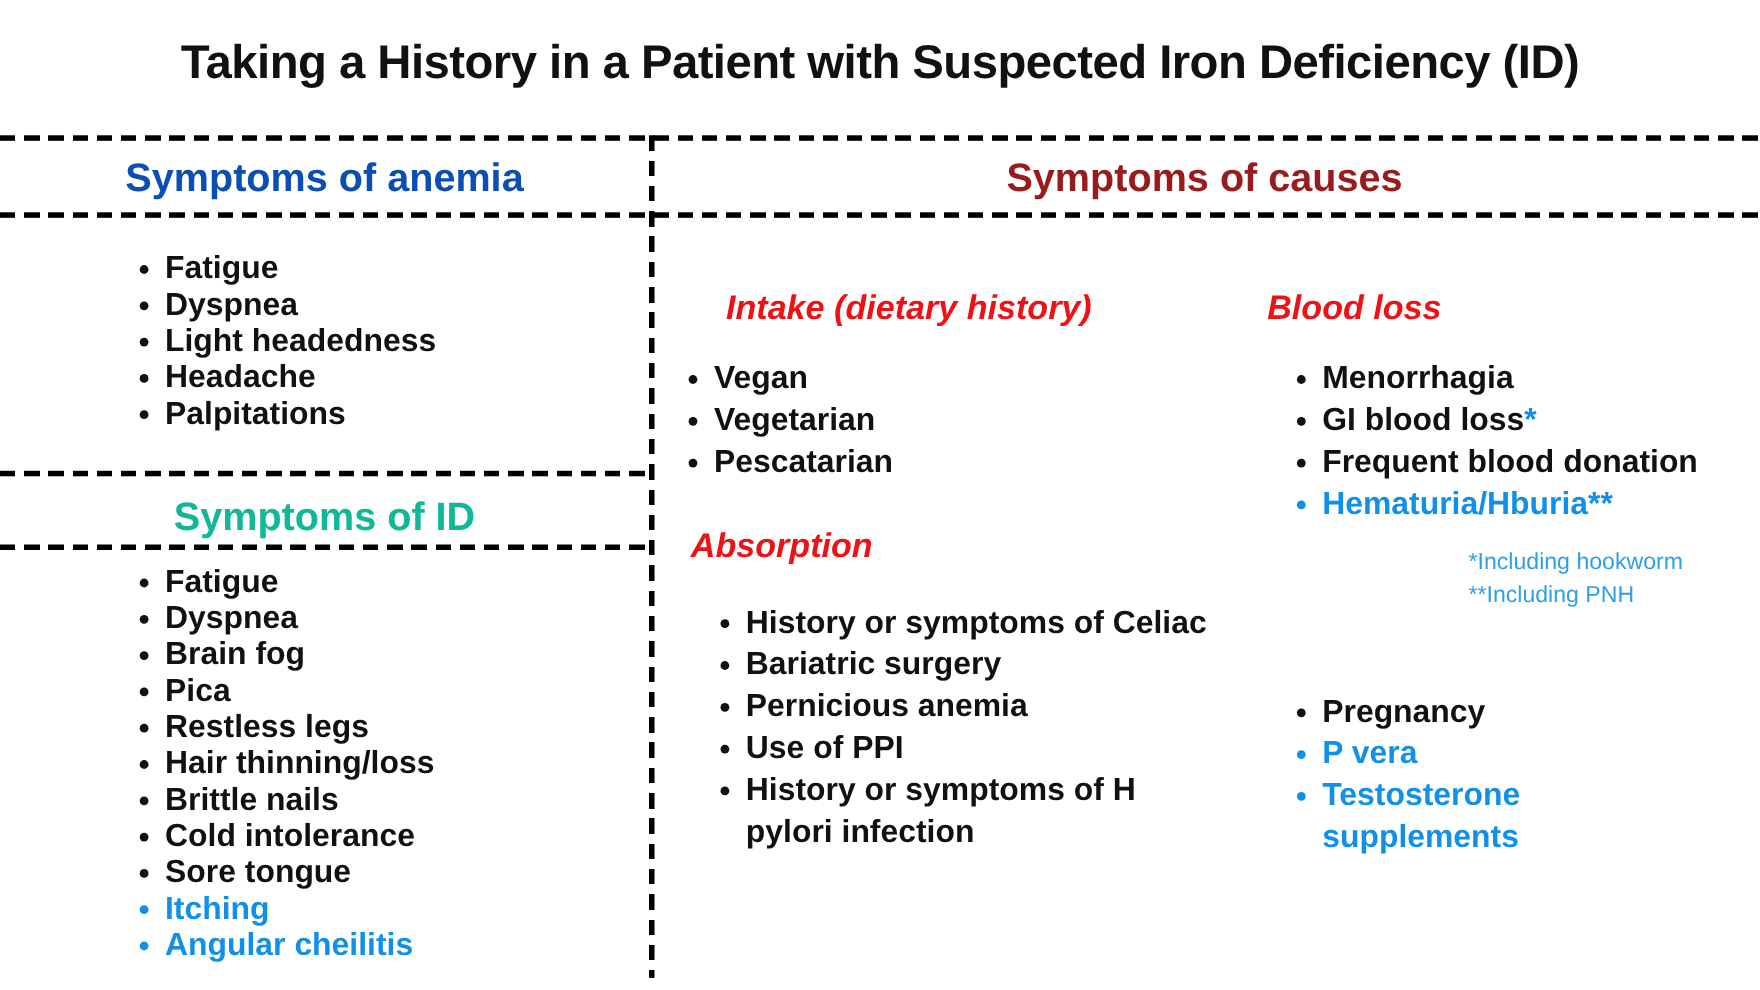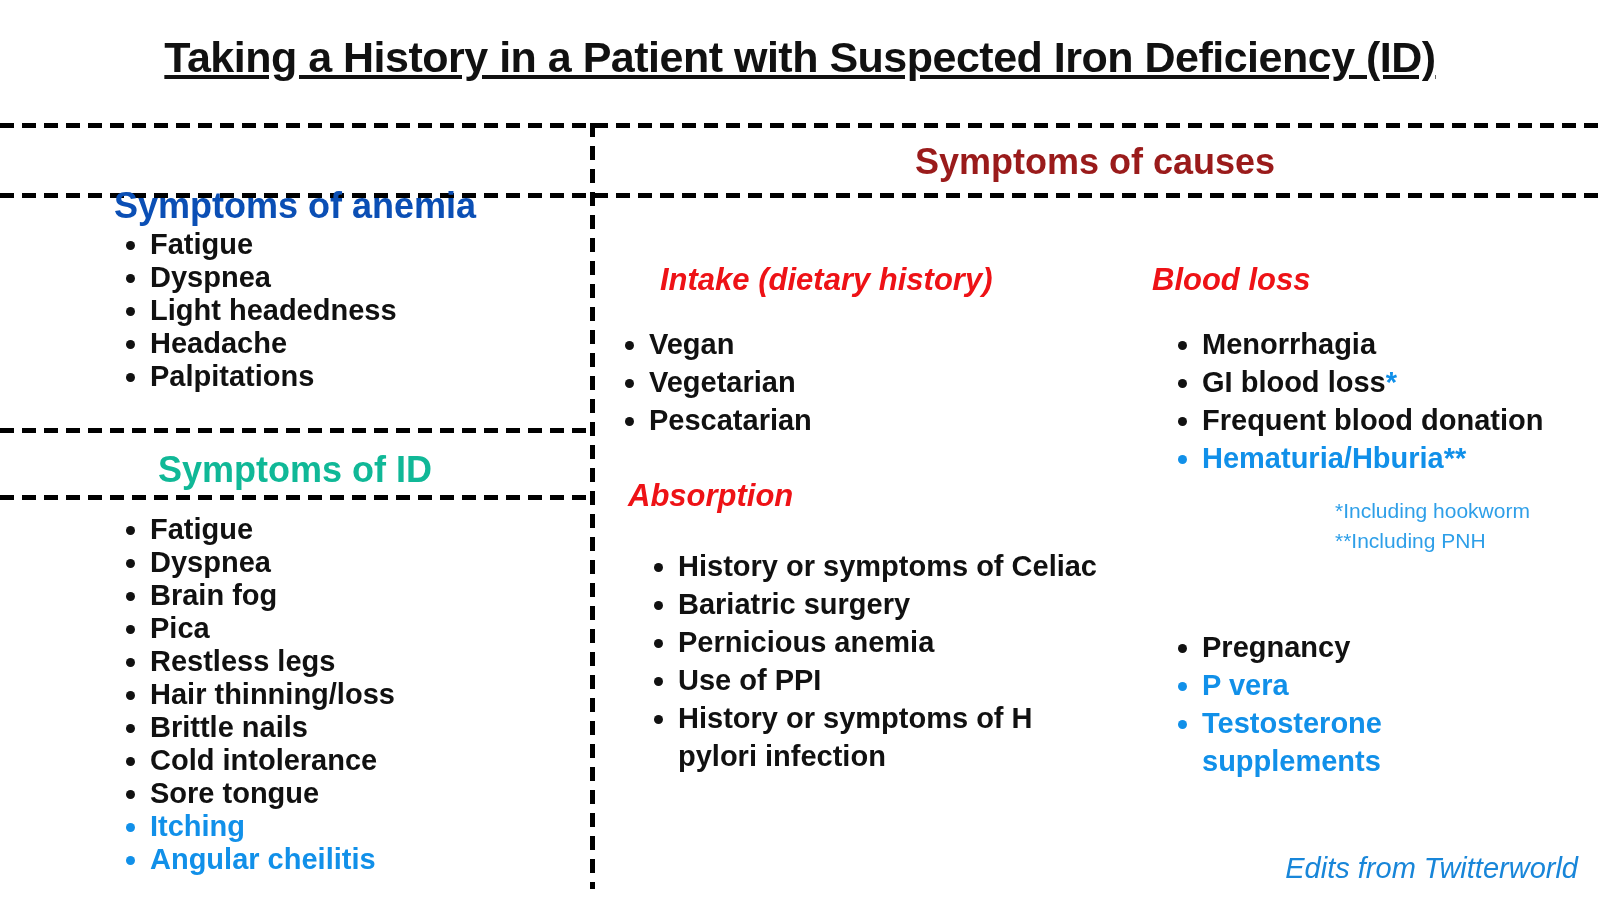--- a/index.html
+++ b/index.html
@@ -38,32 +38,31 @@
 
   
   .title {
     position: absolute;
     top: 33px; left: 0; width: 1600px;
     text-align: center;
     font-size: 43px;
     font-weight: bold;
     letter-spacing: -0.5px;
     color: var(--text-black, #111);
-    text-decoration: underline;
   }
 
   
   .col-heading {
     position: absolute;
     font-size: 36px;
     font-weight: bold;
     text-align: center;
     line-height: 40px;
   }
-  .heading-anemia { top: 142px; left: 0;     width: 590px;  color: var(--anemia-blue, #0B4FB5); margin-top: 44px; }
+  .heading-anemia { top: 142px; left: 0;     width: 590px;  color: var(--anemia-blue, #0B4FB5); }
   .heading-causes { top: 142px; left: 590px; width: 1010px; color: var(--causes-red, #9A1B1B); }
   .heading-id     { top: 450px; left: 0;     width: 590px;  color: var(--id-teal, #10B897); }
 
   
   .section-heading {
     position: absolute;
     font-size: 31px;
     font-weight: bold;
     font-style: italic;
     color: var(--section-red, #EE1216);
@@ -179,15 +178,14 @@
     <div>**Including PNH</div>
   </div>
 
   <ul class="blist list-demand">
       <li>Pregnancy</li>
       <li class="c-blue">P vera</li>
       <li class="c-blue">Testosterone
 supplements</li>
     </ul>
 
-  <div class="credit">Edits from Twitterworld</div>
 
 </div>
 
 </body></html>

